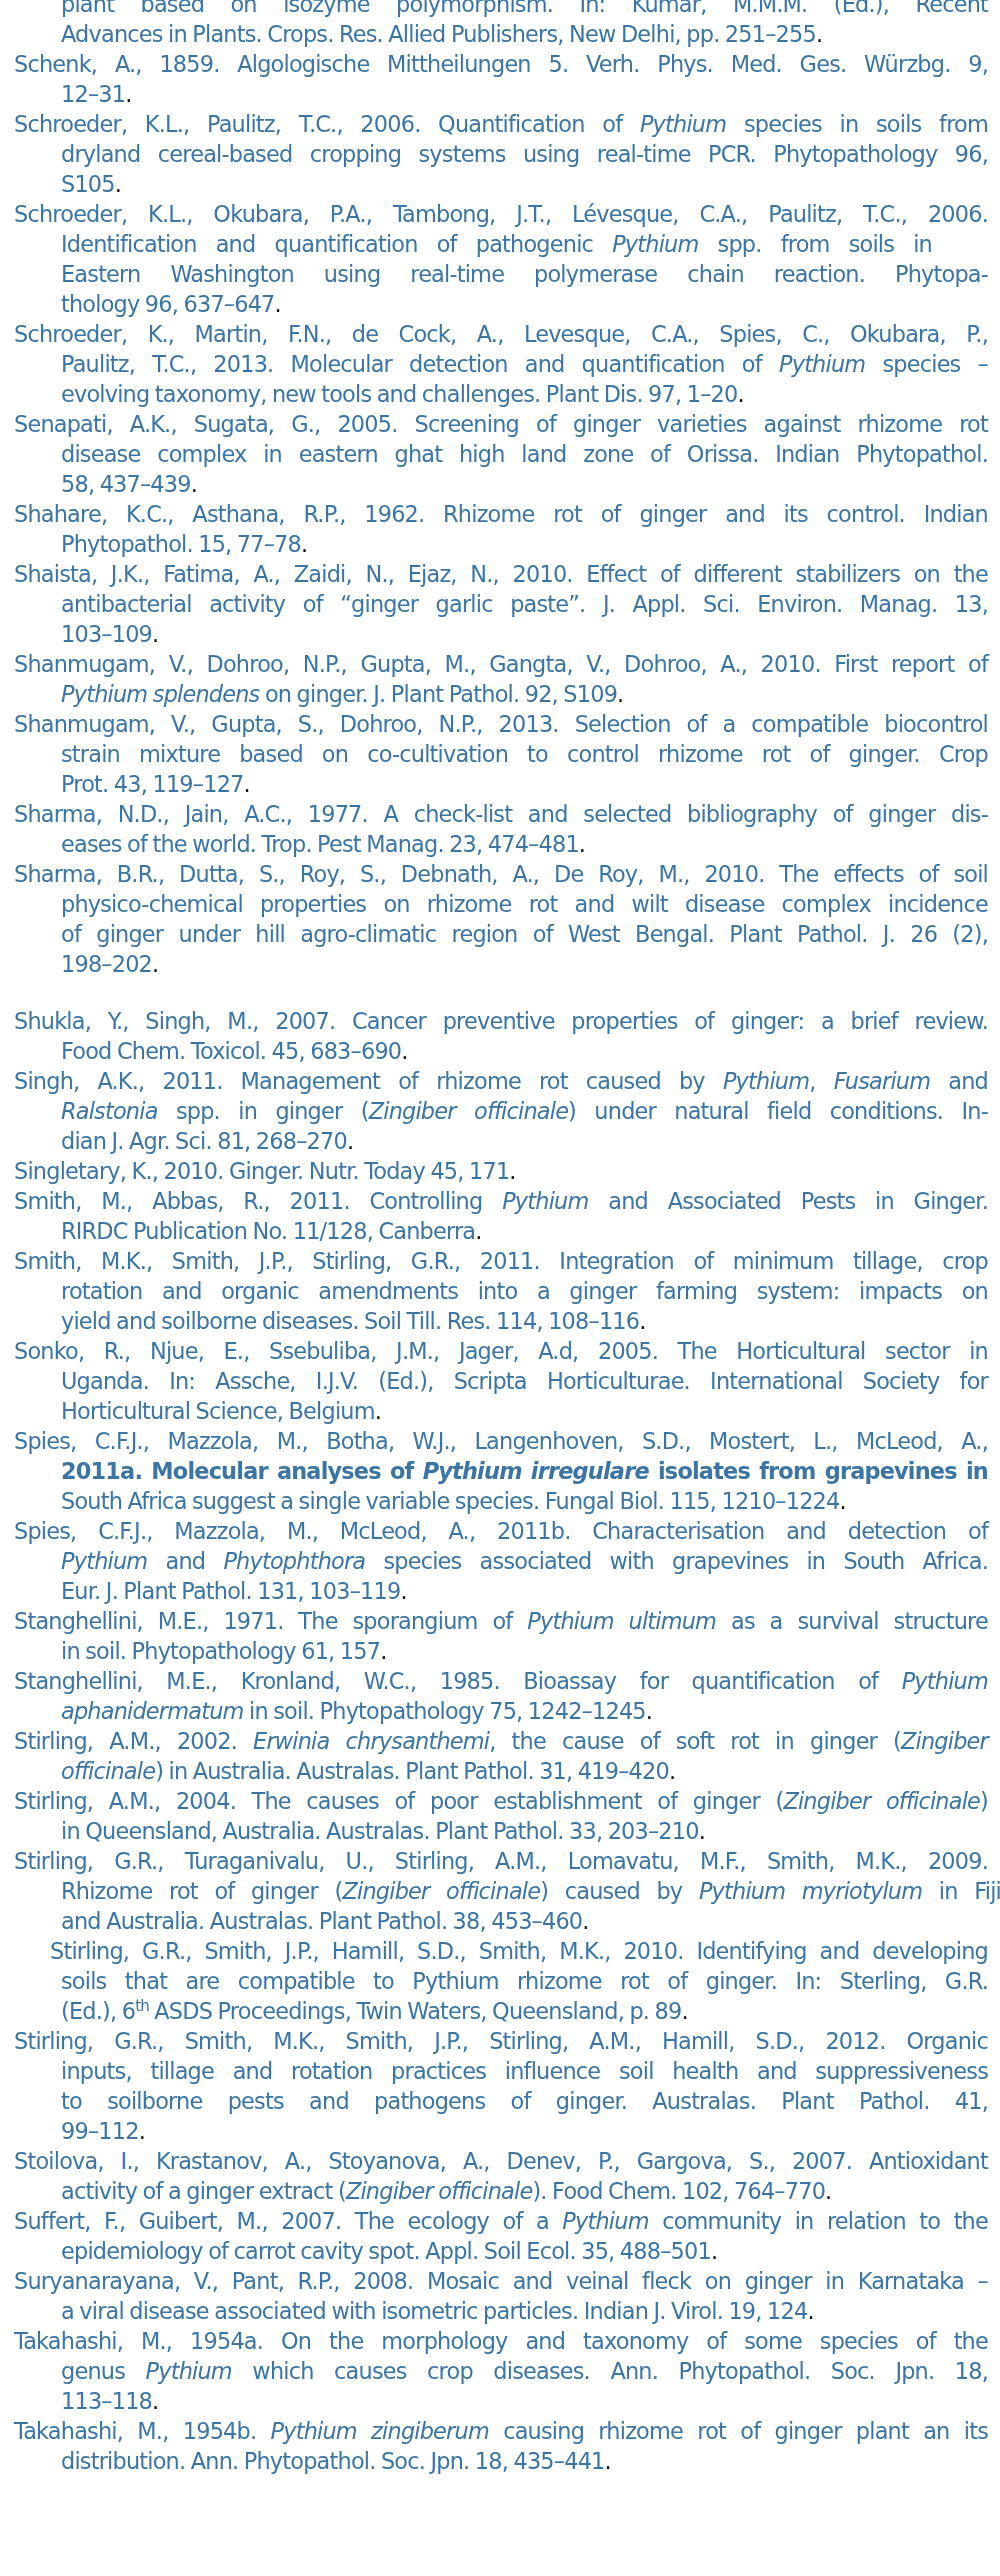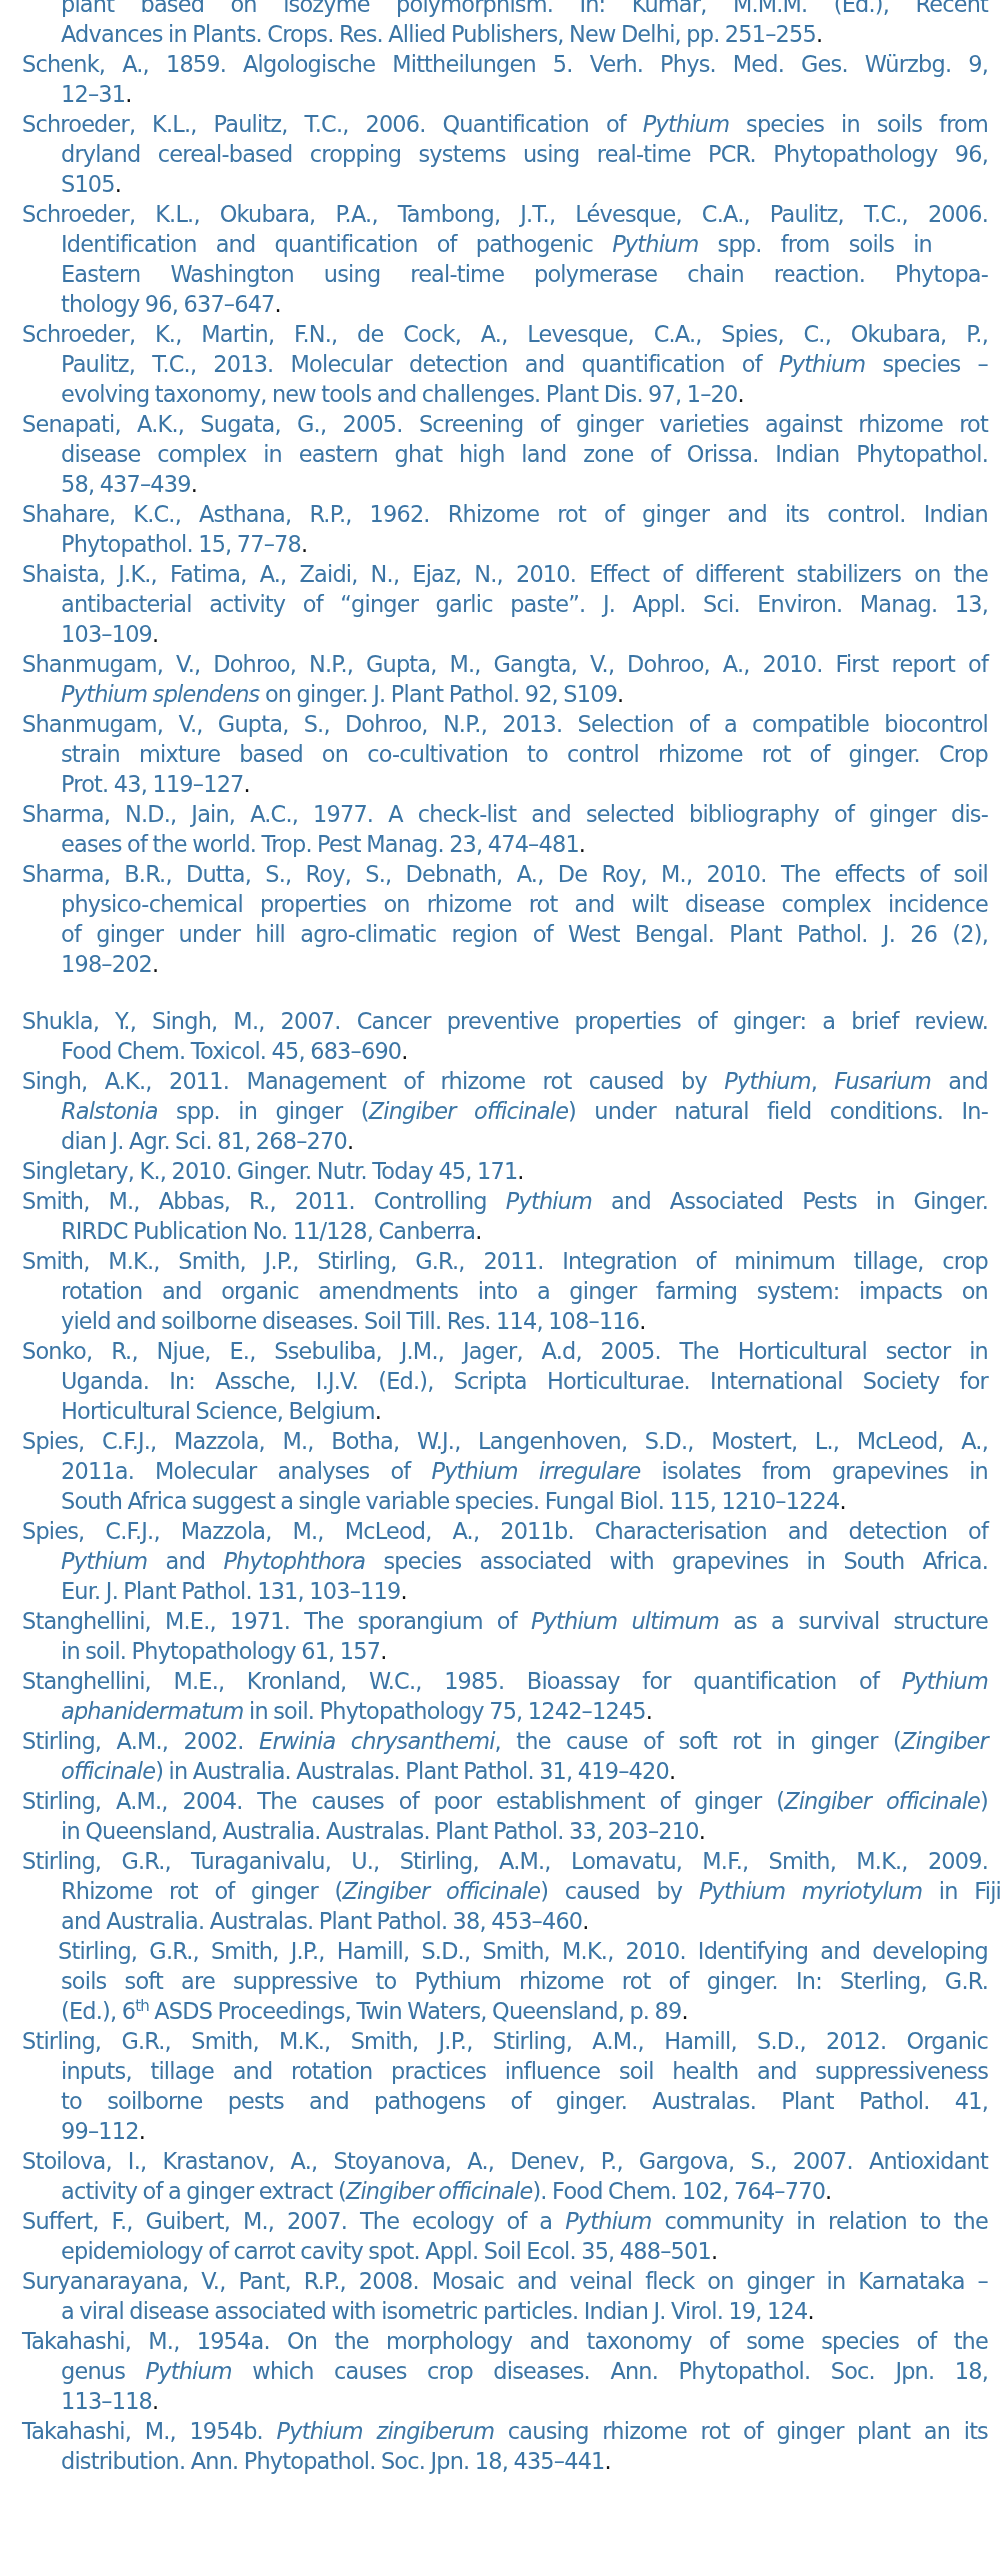--- a/index.html
+++ b/index.html
@@ -16,21 +16,21 @@
     font-size: 22.4px;
     letter-spacing: -0.8px;
     word-spacing: -0.9px;
     white-space: nowrap;
     text-align: justify;
     text-align-last: justify;
     padding-right: 13px;
     box-sizing: border-box;
     transform-origin: left center;
   }
-  .line.first { padding-left: 22px; }
+  .line.first { padding-left: 14px; }
   .line.cont { padding-left: 61px; }
   .line.last { text-align-last: left; }
   .line span.it { font-style: italic; }
   .line sup { font-size: 15px; line-height: 0; vertical-align: 8.4px; }
   .dot { color: #111111; }
 </style>
 </head>
 <body>
 
 <div id="refs">
@@ -112,21 +112,21 @@
       <div class="line cont" style="word-spacing: -0.9px; white-space: nowrap;"><span>rotation and organic amendments into a ginger farming system: impacts on</span></div>
       <div class="line cont last"><span>yield and soilborne diseases. Soil Till. Res. 114, 108–116</span><span class="dot">.</span></div>
     </div>
     <div class="ref">
       <div class="line first" style="word-spacing: -0.9px; white-space: nowrap;"><span>Sonko, R., Njue, E., Ssebuliba, J.M., Jager, A.d, 2005. The Horticultural sector in</span></div>
       <div class="line cont" style="word-spacing: -0.9px; white-space: nowrap;"><span>Uganda. In: Assche, I.J.V. (Ed.), Scripta Horticulturae. International Society for</span></div>
       <div class="line cont last"><span>Horticultural Science, Belgium</span><span class="dot">.</span></div>
     </div>
     <div class="ref">
       <div class="line first" style="word-spacing: -0.9px; white-space: nowrap;"><span>Spies, C.F.J., Mazzola, M., Botha, W.J., Langenhoven, S.D., Mostert, L., McLeod, A.,</span></div>
-      <div class="line cont" style="word-spacing: -0.9px; white-space: nowrap;"><span>2011a. Molecular analyses of </span><span class="it">Pythium irregulare</span><span> isolates from grapevines in</span></div>
+      <div class="line cont" style="word-spacing: -0.9px; white-space: nowrap; font-weight: bold;"><span>2011a. Molecular analyses of </span><span class="it">Pythium irregulare</span><span> isolates from grapevines in</span></div>
       <div class="line cont last"><span>South Africa suggest a single variable species. Fungal Biol. 115, 1210–1224</span><span class="dot">.</span></div>
     </div>
     <div class="ref">
       <div class="line first" style="word-spacing: -0.9px; white-space: nowrap;"><span>Spies, C.F.J., Mazzola, M., McLeod, A., 2011b. Characterisation and detection of</span></div>
       <div class="line cont" style="word-spacing: -0.9px; white-space: nowrap;"><span class="it">Pythium</span><span> and </span><span class="it">Phytophthora</span><span> species associated with grapevines in South Africa.</span></div>
       <div class="line cont last"><span>Eur. J. Plant Pathol. 131, 103–119</span><span class="dot">.</span></div>
     </div>
     <div class="ref">
       <div class="line first" style="word-spacing: -0.9px; white-space: nowrap;"><span>Stanghellini, M.E., 1971. The sporangium of </span><span class="it">Pythium ultimum</span><span> as a survival structure</span></div>
       <div class="line cont last"><span>in soil. Phytopathology 61, 157</span><span class="dot">.</span></div>
@@ -143,21 +143,21 @@
       <div class="line first" style="word-spacing: -0.9px; white-space: nowrap;"><span>Stirling, A.M., 2004. The causes of poor establishment of ginger (</span><span class="it">Zingiber officinale</span><span>)</span></div>
       <div class="line cont last"><span>in Queensland, Australia. Australas. Plant Pathol. 33, 203–210</span><span class="dot">.</span></div>
     </div>
     <div class="ref">
       <div class="line first" style="word-spacing: -0.9px; white-space: nowrap;"><span>Stirling, G.R., Turaganivalu, U., Stirling, A.M., Lomavatu, M.F., Smith, M.K., 2009.</span></div>
       <div class="line cont" style="transform: scaleX(1); width: 1001px; padding-right: 0px;"><span>Rhizome rot of ginger (</span><span class="it">Zingiber officinale</span><span>) caused by </span><span class="it">Pythium myriotylum</span><span> in Fiji</span></div>
       <div class="line cont last"><span>and Australia. Australas. Plant Pathol. 38, 453–460</span><span class="dot">.</span></div>
     </div>
     <div class="ref">
       <div class="line first" style="word-spacing: -0.9px; white-space: nowrap; margin-left: 36px;"><span>Stirling, G.R., Smith, J.P., Hamill, S.D., Smith, M.K., 2010. Identifying and developing</span></div>
-      <div class="line cont" style="word-spacing: -0.9px; white-space: nowrap;"><span>soils soft are suppressive to Pythium rhizome rot of ginger. In: Sterling, G.R.</span></div>
+      <div class="line cont" style="word-spacing: -0.9px; white-space: nowrap;"><span>soils that are compatible to Pythium rhizome rot of ginger. In: Sterling, G.R.</span></div>
       <div class="line cont last"><span>(Ed.), 6</span><sup>th</sup><span> ASDS Proceedings, Twin Waters, Queensland, p. 89</span><span class="dot">.</span></div>
     </div>
     <div class="ref">
       <div class="line first" style="word-spacing: -0.9px; white-space: nowrap;"><span>Stirling, G.R., Smith, M.K., Smith, J.P., Stirling, A.M., Hamill, S.D., 2012. Organic</span></div>
       <div class="line cont" style="word-spacing: -0.9px; white-space: nowrap;"><span>inputs, tillage and rotation practices influence soil health and suppressiveness</span></div>
       <div class="line cont" style="word-spacing: -0.9px; white-space: nowrap;"><span>to soilborne pests and pathogens of ginger. Australas. Plant Pathol. 41,</span></div>
       <div class="line cont last"><span>99–112</span><span class="dot">.</span></div>
     </div>
     <div class="ref">
       <div class="line first" style="word-spacing: -0.9px; white-space: nowrap;"><span>Stoilova, I., Krastanov, A., Stoyanova, A., Denev, P., Gargova, S., 2007. Antioxidant</span></div>

